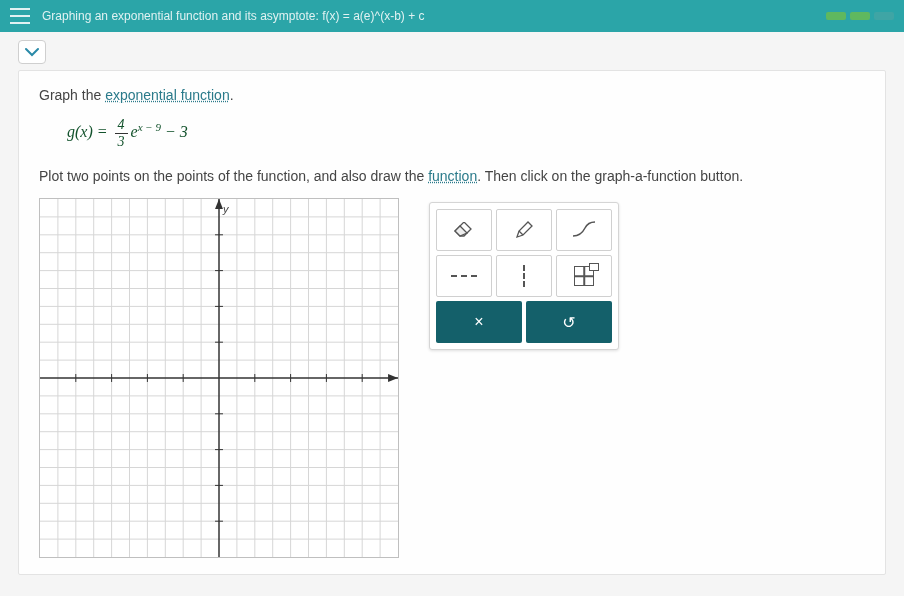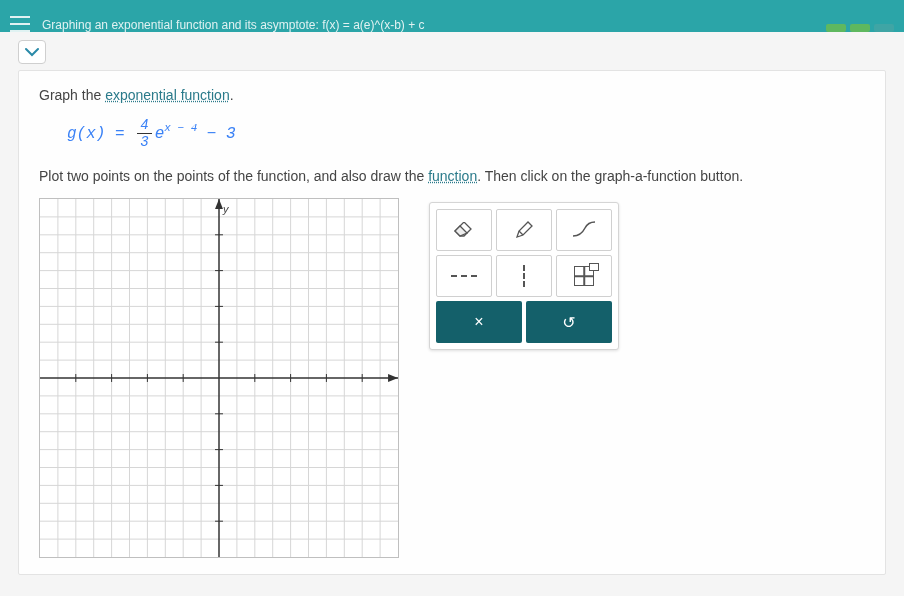--- a/index.html
+++ b/index.html
@@ -7,21 +7,21 @@
       font-family: Arial, Helvetica, sans-serif;
       background: #e8e8ea;
       width: 904px;
       height: 596px;
       overflow: hidden;
     }
     .top-bar {
       background: #2ba5a8;
       height: 32px;
       display: flex;
-      align-items: flex-end;
+      align-items: center;
       padding: 0 10px;
       color: #e0f2f2;
       font-size: 12px;
     }
     .menu-icon {
       width: 20px;
       height: 16px;
       margin-right: 12px;
       display: flex;
       flex-direction: column;
@@ -74,23 +74,23 @@
       color: #444;
       margin-bottom: 14px;
     }
     .link-term {
       color: #2a7a8a;
       text-decoration: underline dotted;
       cursor: pointer;
     }
     .equation {
       font-size: 16px;
-      color: #3b82f6;
+      color: #14532d;
       margin: 6px 0 18px 28px;
-      font-family: Liberation Mono, monospace;
+      font-family: Liberation Serif, serif;
       font-style: italic;
     }
     .frac {
       display: inline-block;
       vertical-align: middle;
       text-align: center;
       font-size: 14px;
       margin: 0 3px;
     }
     .frac .num { display:block; border-bottom: 1px solid #333; padding: 0 3px; }
@@ -220,21 +220,21 @@
     </svg>
   </div>
 
   <div class="problem-card">
 
     <div class="instr-line">
       <span>Graph the </span><span class="link-term">exponential function</span><span>.</span>
     </div>
 
     <div class="equation">
-      <span>g(x) = </span><span class="frac"><span class="num">4</span><span class="den">3</span></span><span>e</span><span class="sup">x − 4</span><span> − 3</span>
+      <span>g(x) = </span><span class="frac"><span class="num">4</span><span class="den">3</span></span><span>e</span><span class="sup">x − 9</span><span> − 3</span>
     </div>
 
     <div class="instr-line">
       <span>Plot two points on the points of the function, and also draw the </span><span class="link-term">function</span><span>. Then click on the graph-a-function button.</span>
     </div>
 
     <div class="work-row">
 
       <div class="graph-box">
         <span class="axis-label-y">y</span>

